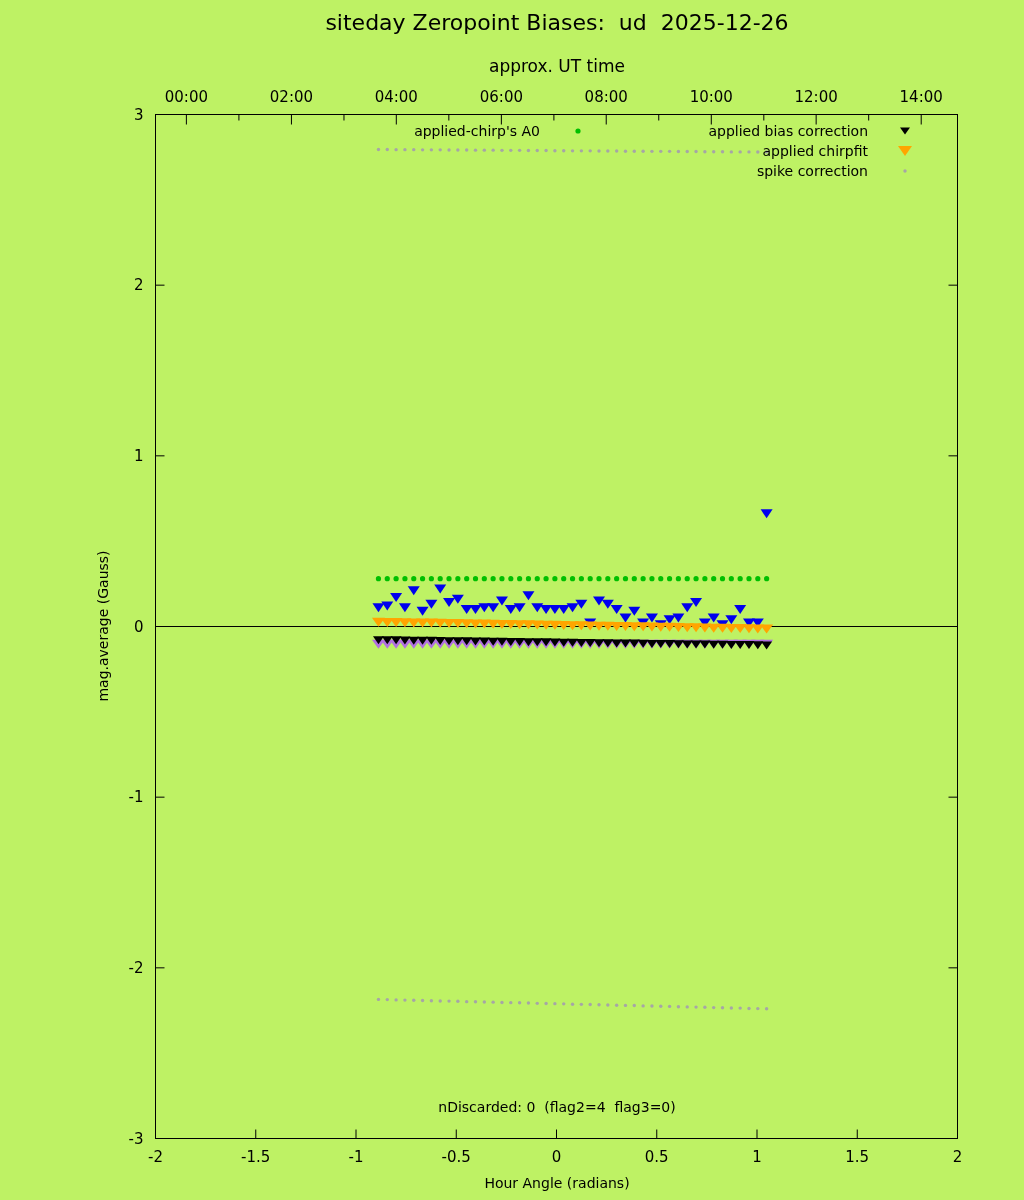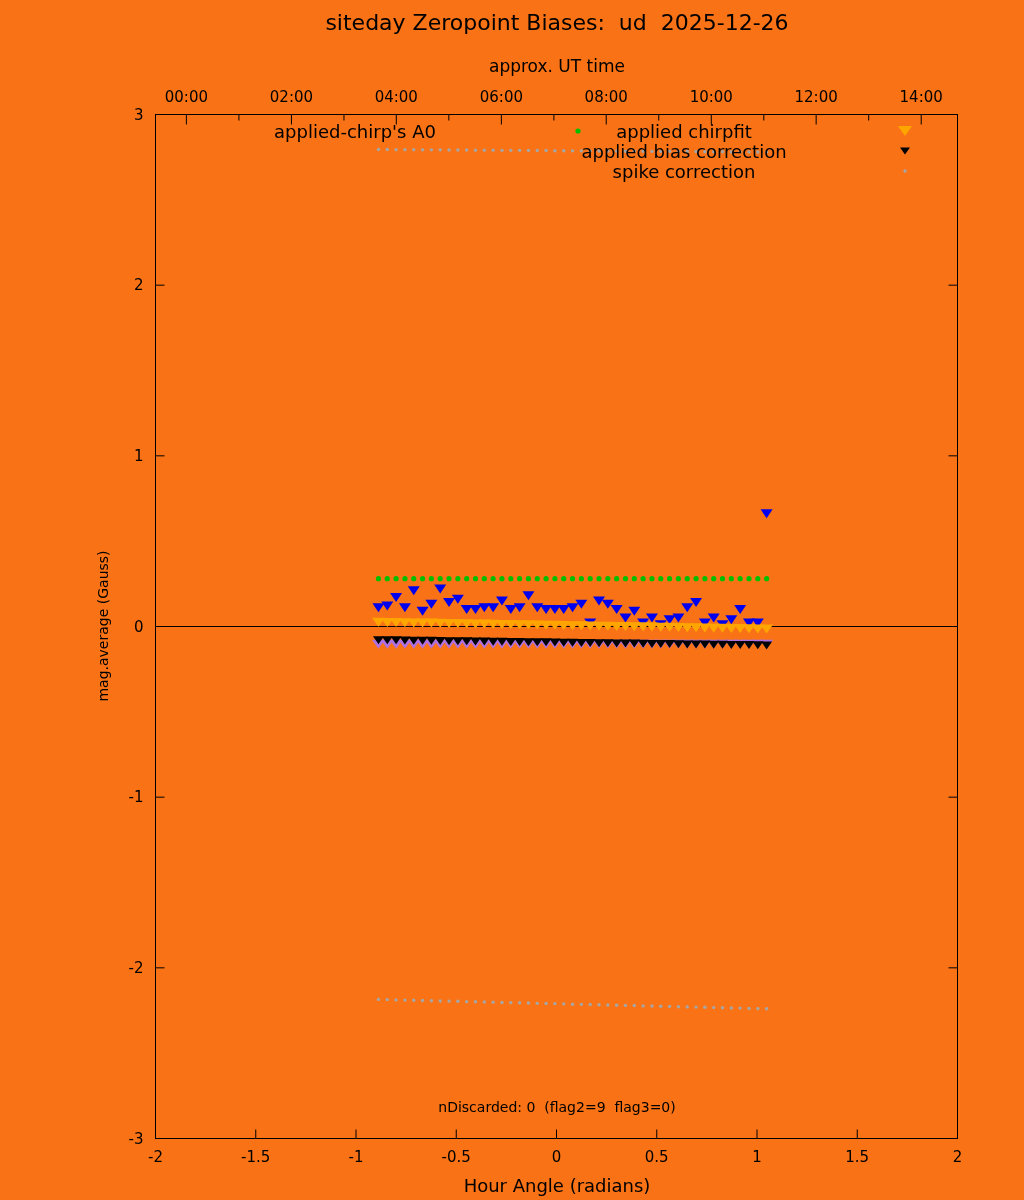--- a/index.html
+++ b/index.html
@@ -1,41 +1,41 @@
 <!DOCTYPE html>
 <html><head>
 <meta charset="utf-8">
 <style>
   html,body{margin:0;padding:0;background:#fff;}
-  #screen{position:relative;width:1024px;height:1200px;background:#f97316;overflow:hidden;
+  #screen{position:relative;width:1024px;height:1200px;background:#bef264;overflow:hidden;
           font-family:"DejaVu Sans",sans-serif;color:#000;}
   .centered{position:absolute;left:156px;width:802px;text-align:center;white-space:pre;}
   #title{top:10px;font-size:22px;}
   #subtitle{top:56px;font-size:17px;}
-  #xlabel{top:1175px;font-size:18px;}
+  #xlabel{top:1175px;font-size:14px;}
   #ylabel{position:absolute;left:103px;top:626px;transform:translate(-50%,-50%) rotate(-90deg);
           font-size:14px;white-space:nowrap;}
   #nobs-line{top:1078px;font-size:14px;}
   #ndiscarded-line{top:1099px;font-size:14px;}
   #plot{position:absolute;left:0;top:0;}
   .legend-col{position:absolute;top:121px;}
   .lrow{display:flex;align-items:center;height:20px;}
-  .llabel{display:block;text-align:center;font-size:18px;white-space:pre;}
+  .llabel{display:block;text-align:right;font-size:14px;white-space:pre;}
   .lmark{display:block;flex:0 0 auto;}
   svg text{font-family:"DejaVu Sans",sans-serif;fill:#000;}
 </style>
 </head>
 <body>
 
 <div id="screen">
   <div id="title" class="centered">siteday Zeropoint Biases:  ud  2025-12-26</div>
   <div id="subtitle" class="centered">approx. UT time</div>
   <div id="ylabel">mag.average (Gauss)</div>
   <div id="xlabel" class="centered">Hour Angle (radians)</div>
-  <div id="ndiscarded-line" class="centered">nDiscarded: 0  (flag2=9  flag3=0)</div>
+  <div id="ndiscarded-line" class="centered">nDiscarded: 0  (flag2=4  flag3=0)</div>
 
   <svg id="plot" width="1024" height="1200">
       <g stroke="#000" stroke-width="1">
         <rect x="155.5" y="114.5" width="802" height="1024" fill="none"></rect>
         <line x1="155.5" y1="626.5" x2="957.5" y2="626.5"></line>
         <line x1="155.5" y1="1138.5" x2="164.5" y2="1138.5"></line>
         <line x1="948.5" y1="1138.5" x2="957.5" y2="1138.5"></line>
         <text x="143.5" y="1143.5" text-anchor="end" font-size="15px" stroke="none">-3</text>
         <line x1="155.5" y1="967.8333333333334" x2="164.5" y2="967.8333333333334"></line>
         <line x1="948.5" y1="967.8333333333334" x2="957.5" y2="967.8333333333334"></line>
@@ -431,29 +431,29 @@
   <div class="legend-col" id="legend-col-0" style="left:170px;">
       <div class="lrow">
         <span class="llabel" style="width: 370px;">applied-chirp's A0</span>
         <svg width="16" height="14" class="lmark" style="margin-left: 30px;">
           <circle cx="8" cy="7" r="2.6" fill="#00c000"></circle>
         </svg>
       </div>
     </div>
   <div class="legend-col" id="legend-col-1" style="left:500px;">
       <div class="lrow">
+        <span class="llabel" style="width: 368px;">applied bias correction</span>
+        <svg width="16" height="14" class="lmark" style="margin-left: 29px;">
+          <polygon points="3,3.5 13,3.5 8,10.5" fill="#000000"></polygon>
+        </svg>
+      </div>
+      <div class="lrow">
         <span class="llabel" style="width: 368px;">applied chirpfit</span>
         <svg width="16" height="14" class="lmark" style="margin-left: 29px;">
           <polygon points="1,2 15,2 8,12" fill="#ffa500"></polygon>
-        </svg>
-      </div>
-      <div class="lrow">
-        <span class="llabel" style="width: 368px;">applied bias correction</span>
-        <svg width="16" height="14" class="lmark" style="margin-left: 29px;">
-          <polygon points="3,3.5 13,3.5 8,10.5" fill="#000000"></polygon>
         </svg>
       </div>
       <div class="lrow">
         <span class="llabel" style="width: 368px;">spike correction</span>
         <svg width="16" height="14" class="lmark" style="margin-left: 29px;">
           <circle cx="8" cy="7" r="1.7" fill="#a6a6a6"></circle>
         </svg>
       </div>
     </div>
 </div>

